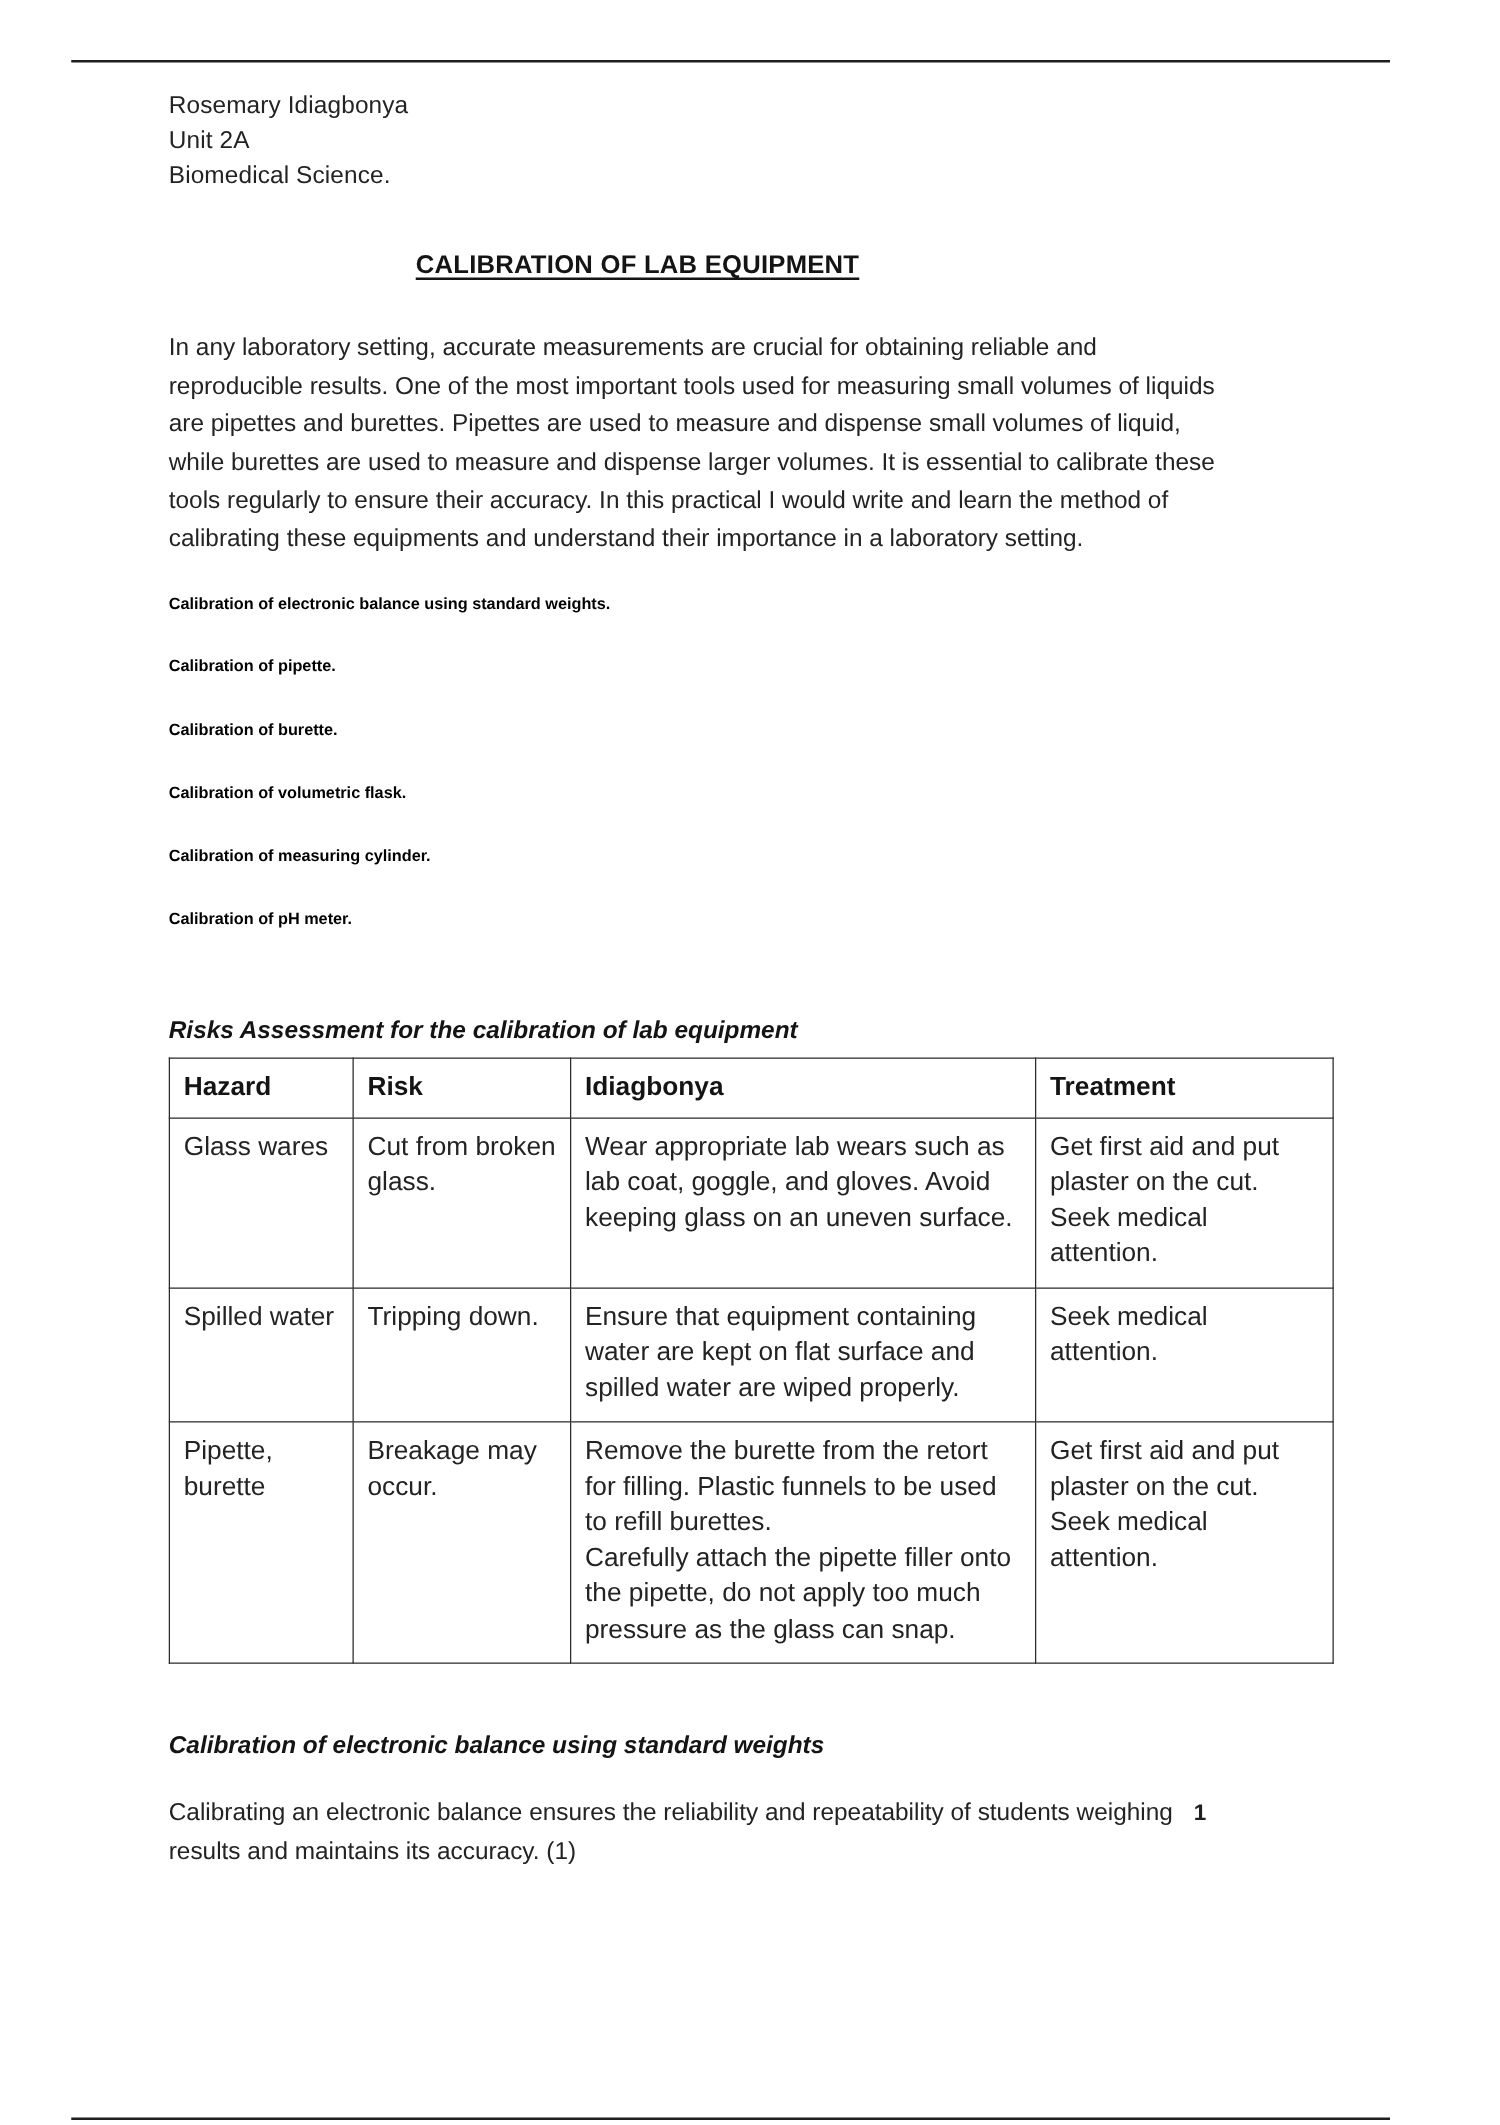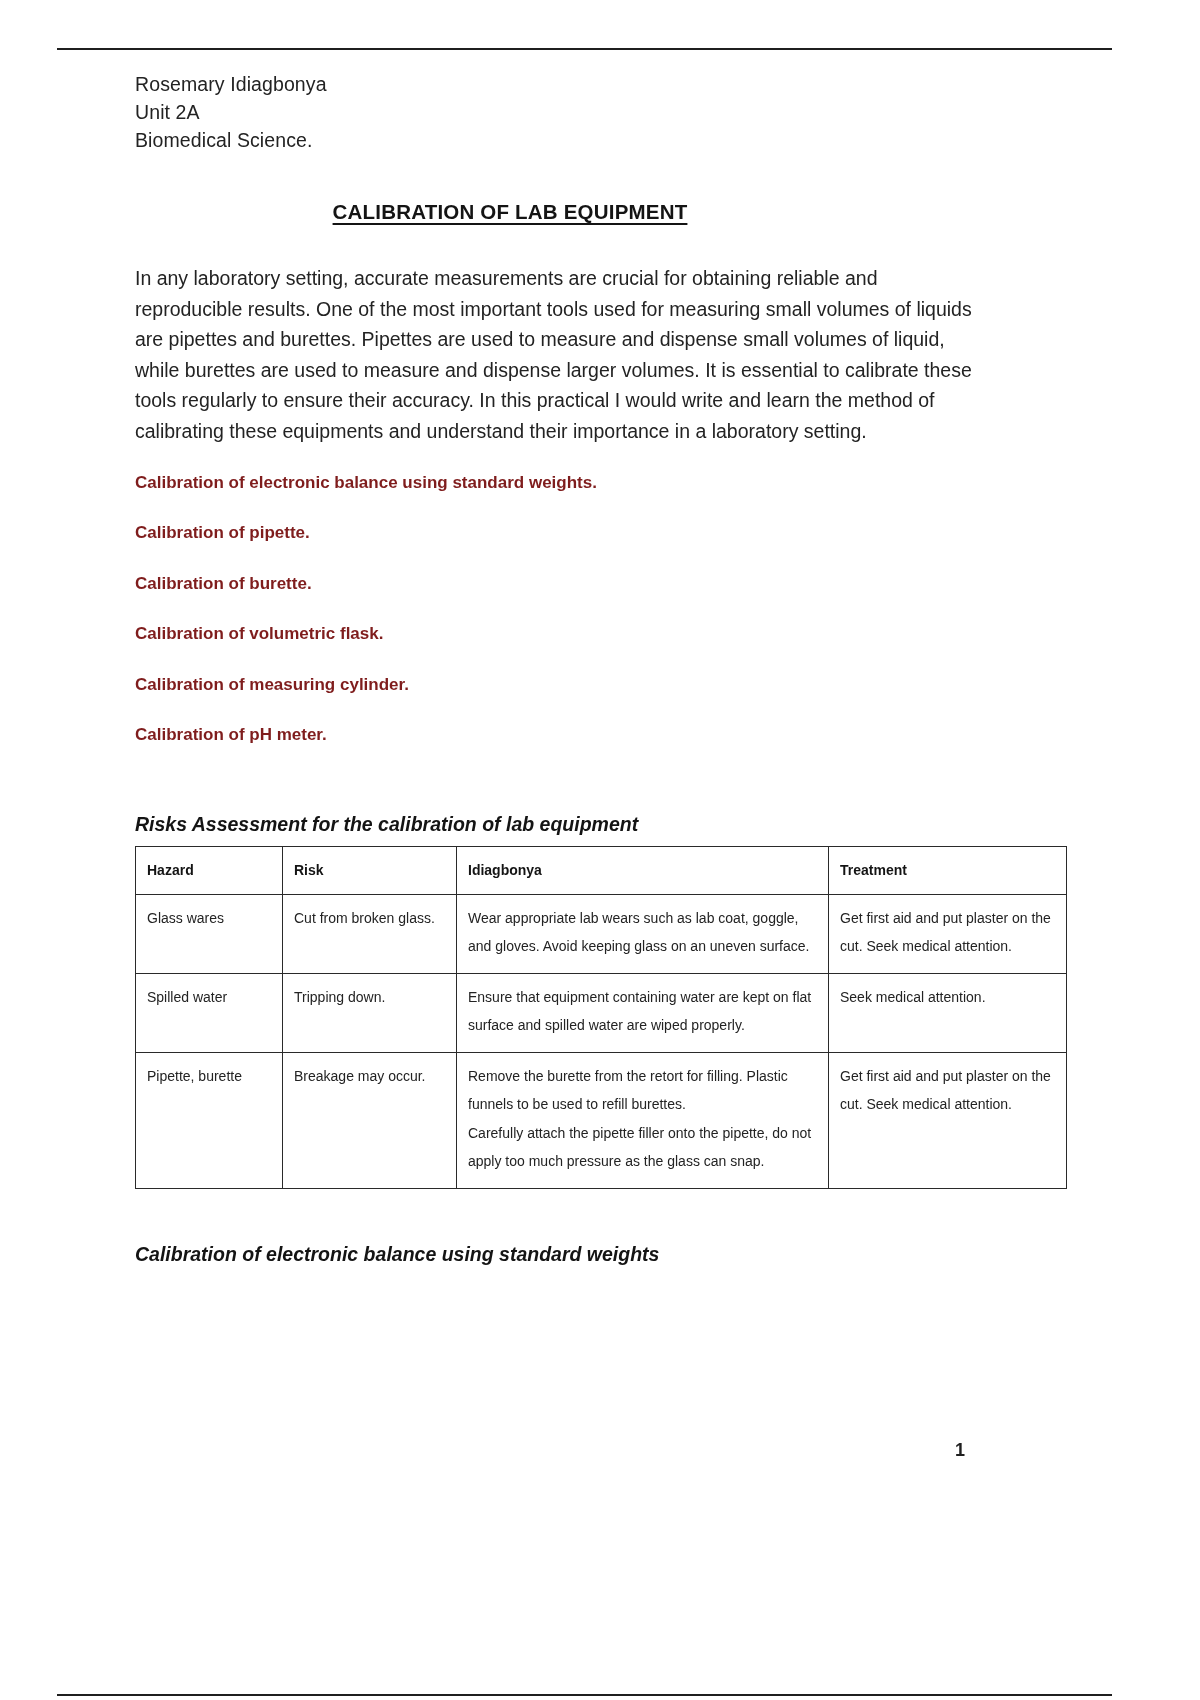--- a/index.html
+++ b/index.html
@@ -60,24 +60,24 @@
     margin-top: 39px;
     font-size: 19.5px;
     line-height: 30.5px;
     color: #232323;
     text-align: left;
     width: 845px;
   }
 
   .bold-item {
     font-weight: bold;
-    font-size: 17px;
+    font-size: 13px;
     line-height: 28px;
     margin-top: 22.5px;
-    color: #7f1d1d;
+    color: #000000;
   }
 
   .section-heading {
     font-weight: bold;
     font-size: 19.5px;
     line-height: 26px;
     color: #141414;
     font-style: italic;
   }
 
@@ -89,21 +89,21 @@
   table.risk-table {
     border-collapse: collapse;
     width: 843px;
     table-layout: fixed;
   }
   table.risk-table th,
   table.risk-table td {
     border: 1.6px solid #2a2a2a;
     vertical-align: top;
     padding: 9px 10px 12px 11px;
-    font-size: 14px;
+    font-size: 21px;
     line-height: 28.5px;
     color: #232323;
     text-align: left;
   }
   table.risk-table th {
     font-weight: bold;
     color: #141414;
     padding-top: 9px;
     padding-bottom: 9px;
   }
@@ -194,18 +194,19 @@
             <span class="cell-line">Remove the burette from the retort for filling. Plastic funnels to be used to refill burettes.</span>
             <span class="cell-line">Carefully attach the pipette filler onto the pipette, do not apply too much pressure as the glass can snap.</span>
           </td>
           <td class="col-treat">Get first aid and put plaster on the cut. Seek medical attention.</td>
         </tr>
       </tbody>
     </table>
 
     <div class="section-heading after-table-heading">Calibration of electronic balance using standard weights</div>
 
+    <div class="closing-para">Calibrating an electronic balance ensures the reliability and repeatability of students weighing results and maintains its accuracy. (1)</div>
 
   </div>
 
   <div class="page-number">1</div>
 
 </div>
 
 </body></html>

